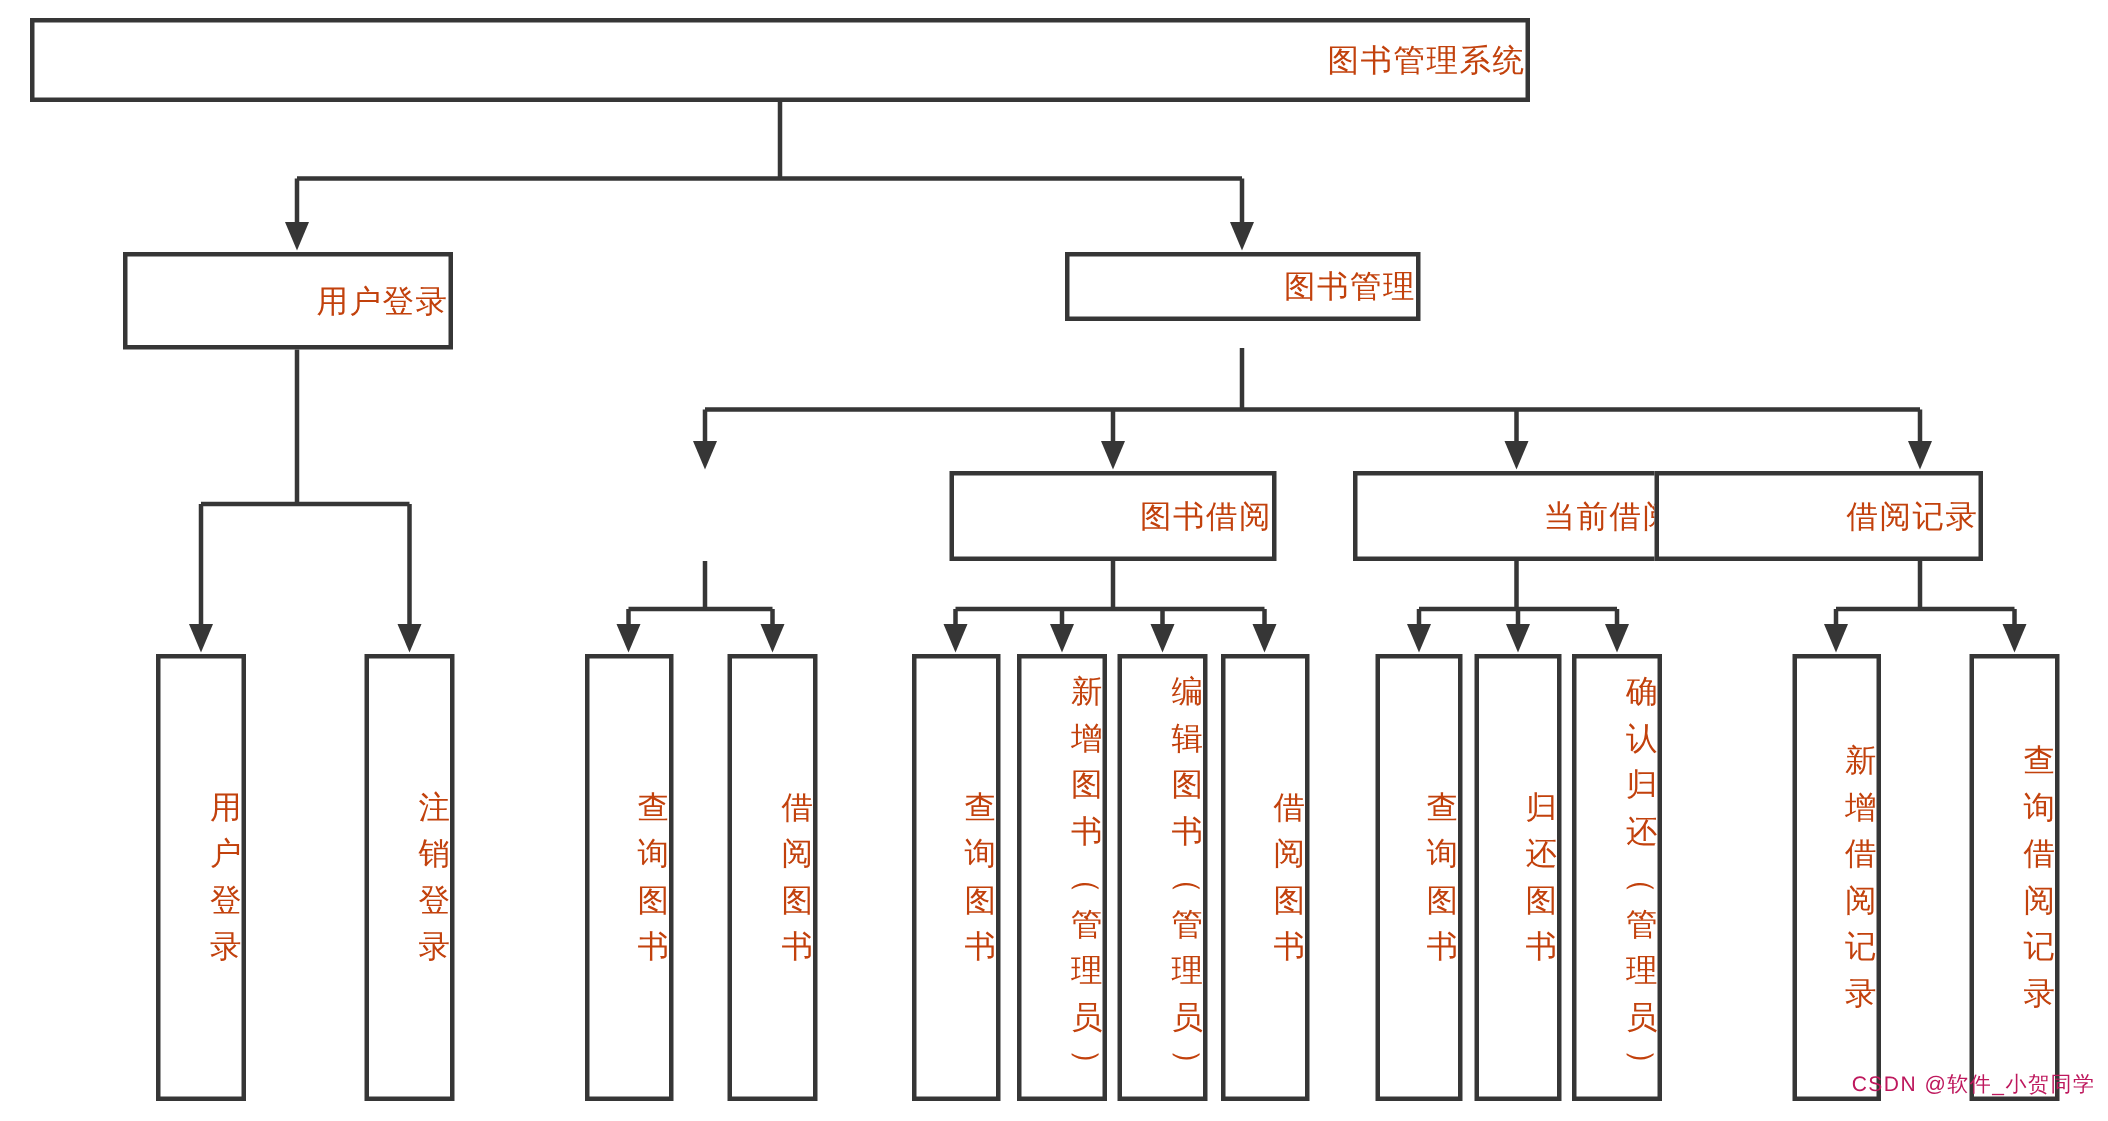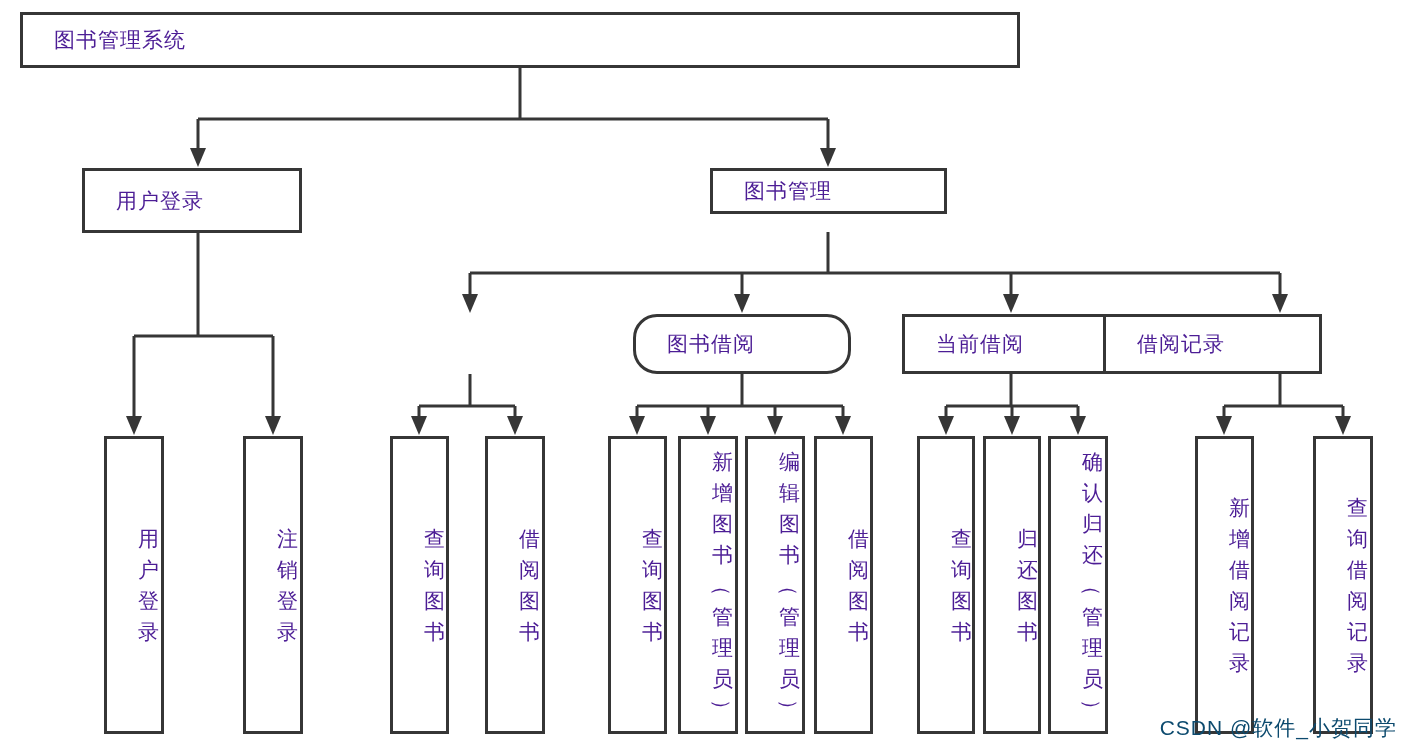--- a/index.html
+++ b/index.html
@@ -17,22 +17,22 @@
     width: 1405px; height: 747px;
     pointer-events: none;
   }
   .node {
     position: absolute;
     box-sizing: border-box;
     background: #ffffff;
     border: 3px solid #363636;
     display: flex;
     align-items: center;
-    justify-content: flex-start;
-    color: #4c1d95;
+    justify-content: flex-end;
+    color: #c2410c;
     font-size: 21px;
     letter-spacing: 1px;
     z-index: 2;
     padding-left: 31px;
   }
   .node .lbl { text-align: center; }
   .node.vertical .lbl {
     display: flex;
     flex-direction: column;
     align-items: center;
@@ -42,22 +42,22 @@
   .node.vertical .ch {
     display: block;
     height: 31px;
     line-height: 31px;
   }
   .node.vertical .ch.rot { transform: rotate(90deg); }
   .watermark {
     position: absolute;
     top: 714px;
     right: 8px;
-    font-size: 21px;
-    color: #0c4a6e;
+    font-size: 14px;
+    color: #be185d;
     letter-spacing: 1px;
     z-index: 5;
     white-space: nowrap;
   }
 </style>
 </head>
 <body>
 
 <div class="stage">
 
@@ -105,21 +105,21 @@
     <span class="lbl">图书管理系统</span>
   </div>
 
   <div class="node" style="left:82px; top:168px; width:220px; height:65px;">
     <span class="lbl">用户登录</span>
   </div>
   <div class="node" style="left:710px; top:168px; width:237px; height:46px;">
     <span class="lbl">图书管理</span>
   </div>
 
-  <div class="node" style="left:633px; top:314px; width:218px; height:60px;border-radius:24px;">
+  <div class="node" style="left:633px; top:314px; width:218px; height:60px;">
     <span class="lbl">图书借阅</span>
   </div>
   <div class="node" style="left:902px; top:314px; width:218px; height:60px;">
     <span class="lbl">当前借阅</span>
   </div>
   <div class="node" style="left:1103px; top:314px; width:219px; height:60px;">
     <span class="lbl">借阅记录</span>
   </div>
 
   <div class="node vertical" style="left:104px; top:436px; width:60px; height:298px;">

